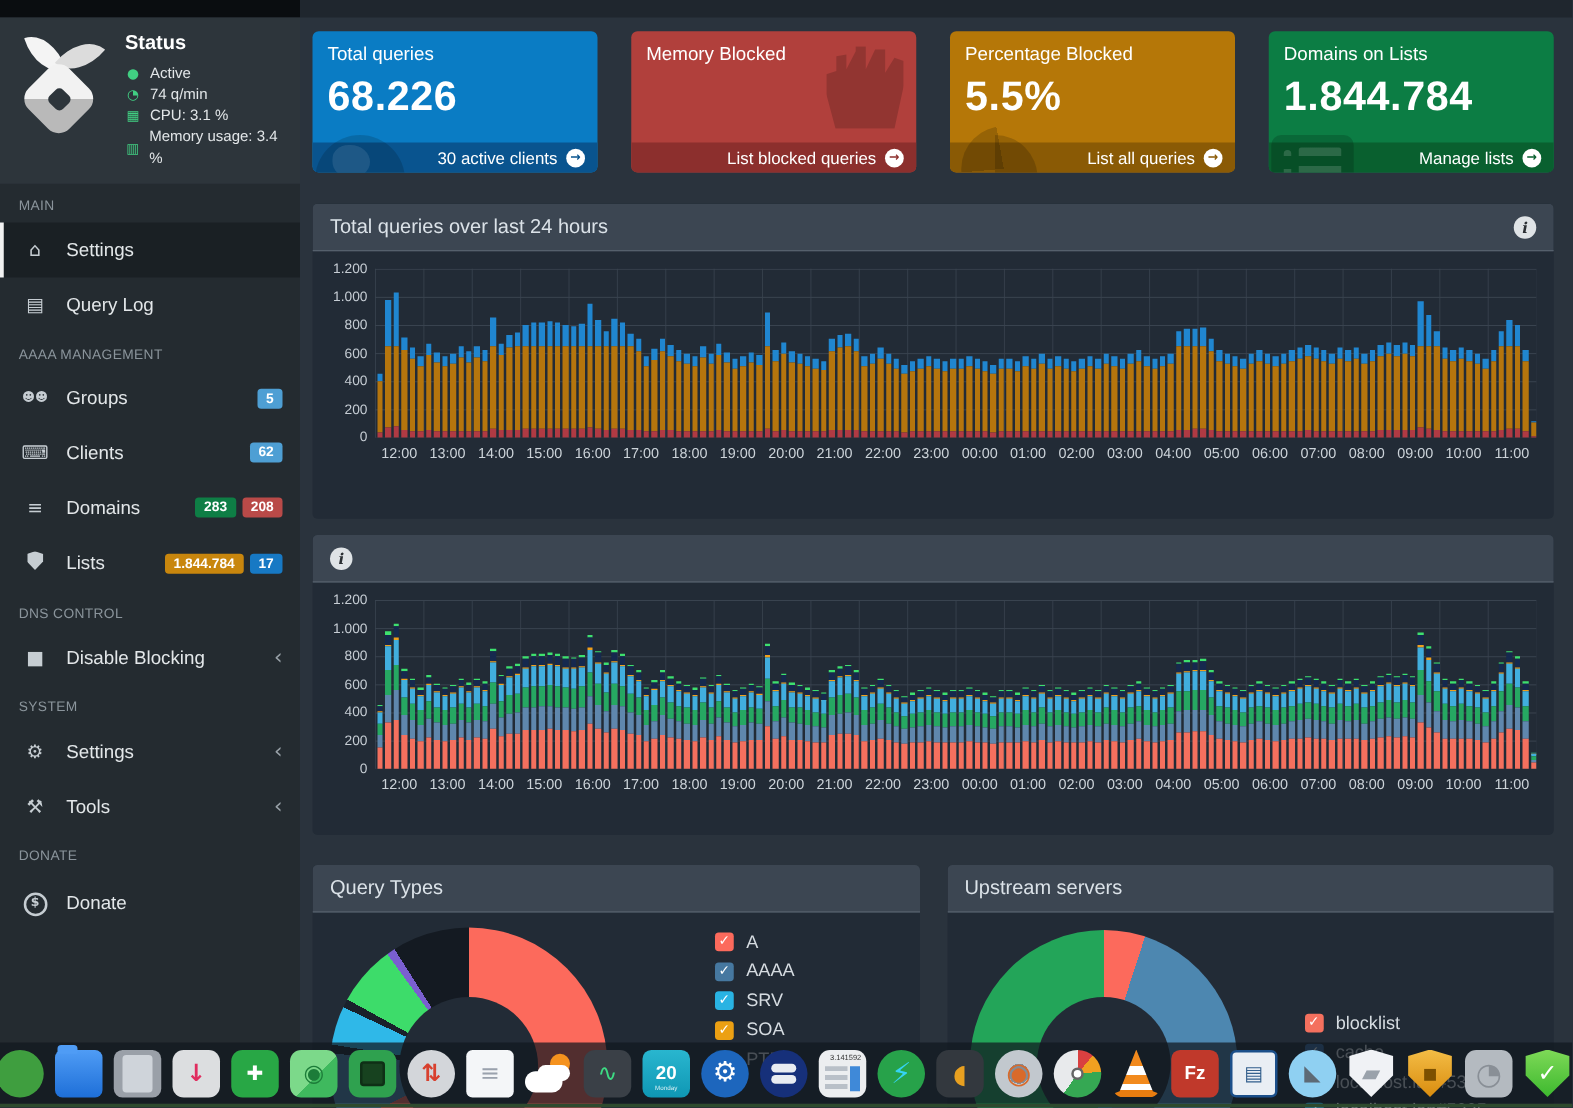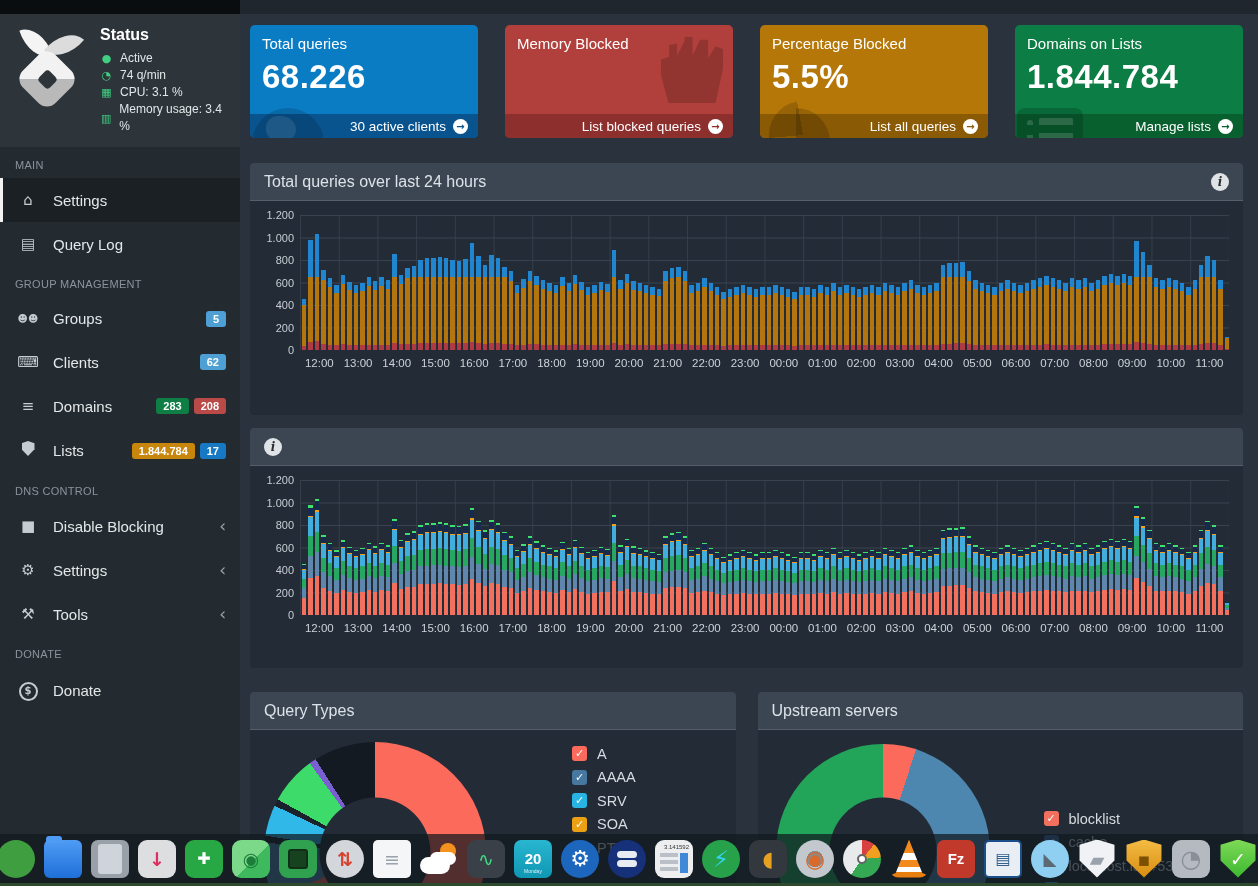--- a/index.html
+++ b/index.html
@@ -179,21 +179,21 @@
   <nav class="menu" id="sidebar-menu">
       <div class="section-label">MAIN</div>
       <div class="item active">
         <span class="micon glyph">⌂</span>
         <span>Settings</span>
       </div>
       <div class="item">
         <span class="micon glyph">▤</span>
         <span>Query Log</span>
       </div>
-      <div class="section-label">GROUP MANAGEMENT</div>
+      <div class="section-label">AAAA MANAGEMENT</div>
       <div class="item">
         <span class="micon glyph" style="font-size: 10px;">☻☻</span>
         <span>Groups</span>
         <span class="badges">
           <span class="badge" style="background: rgb(78, 159, 212);">5</span>
         </span>
       </div>
       <div class="item">
         <span class="micon glyph">⌨</span>
         <span>Clients</span>
@@ -216,20 +216,21 @@
           <span class="badge" style="background: rgb(200, 134, 13);">1.844.784</span>
           <span class="badge" style="background: rgb(23, 121, 196);">17</span>
         </span>
       </div>
       <div class="section-label">DNS CONTROL</div>
       <div class="item">
         <span class="micon glyph">■</span>
         <span>Disable Blocking</span>
         <span class="chev glyph">‹</span>
       </div>
+      <div class="section-label">SYSTEM</div>
       <div class="item">
         <span class="micon glyph">⚙</span>
         <span>Settings</span>
         <span class="chev glyph">‹</span>
       </div>
       <div class="item">
         <span class="micon glyph">⚒</span>
         <span>Tools</span>
         <span class="chev glyph">‹</span>
       </div>

